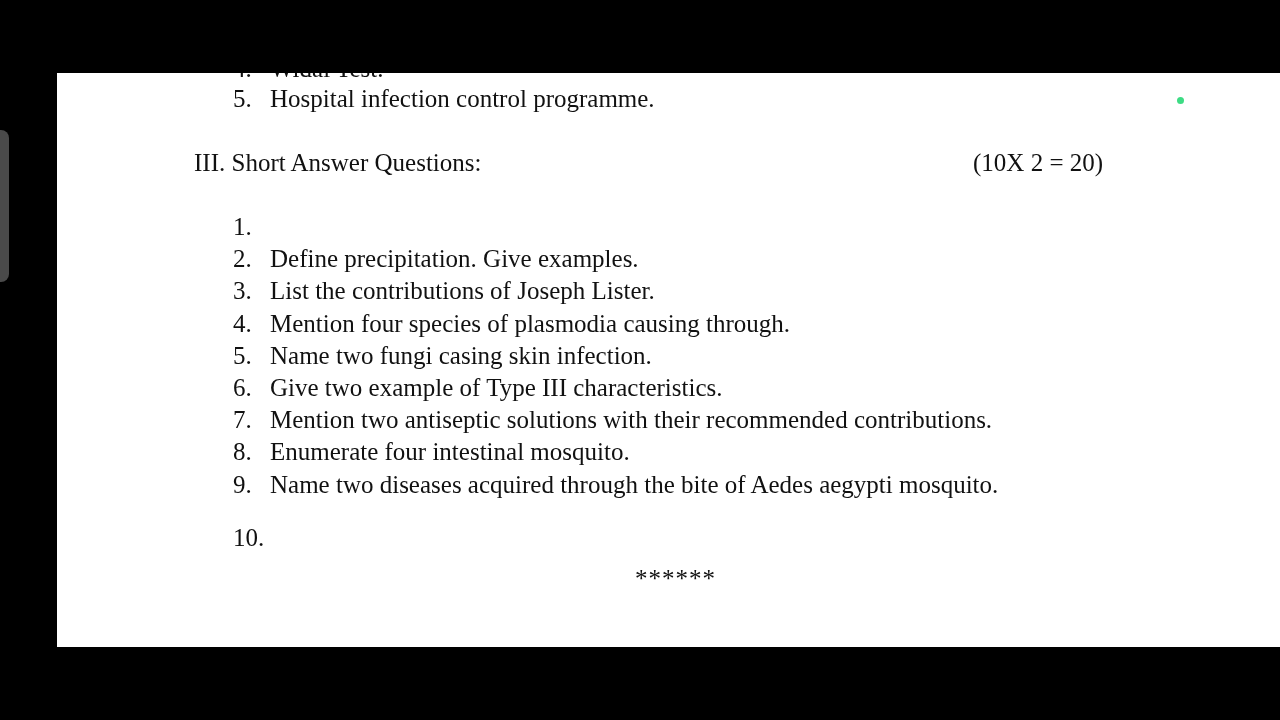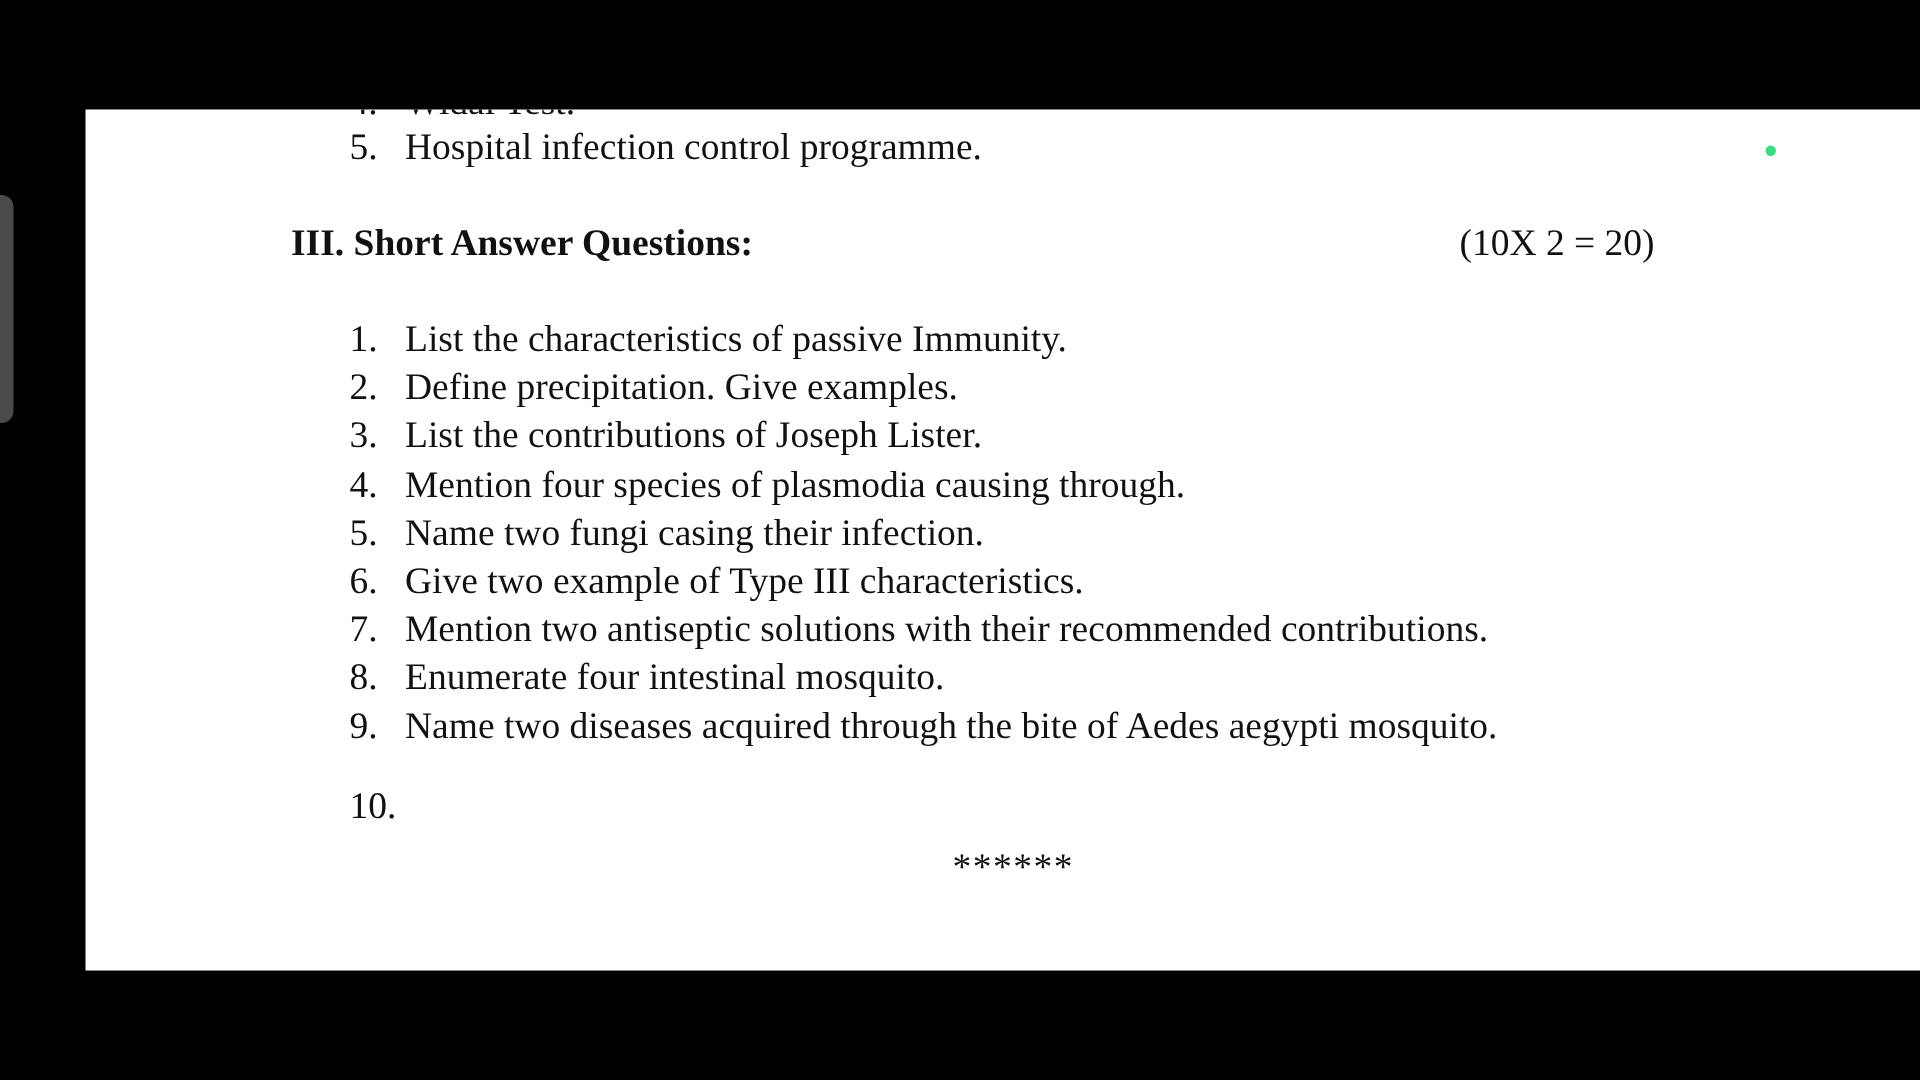--- a/index.html
+++ b/index.html
@@ -5,21 +5,21 @@
   html, body { margin:0; padding:0; }
   body { width:1280px; height:720px; background:#000; position:relative; overflow:hidden; }
   .handle { position:absolute; left:0; top:130px; width:9px; height:152px; background:#4a4a4a; border-radius:0 8px 8px 0; }
   .page { position:absolute; left:57px; top:73px; width:1223px; height:574px; background:#fff; overflow:hidden;
           font-family:"Liberation Serif", "DejaVu Serif", serif; color:#111; }
   .dot { position:absolute; left:1120px; top:24px; width:7px; height:7px; border-radius:50%; }
   .item { position:absolute; font-size:25px; line-height:32px; white-space:nowrap; }
   .num { position:absolute; left:0; }
   .txt { position:absolute; left:37px; }
   .row { position:absolute; left:176px; width:900px; height:32px; }
-  .heading { position:absolute; left:137px; top:74px; font-size:25px; font-weight:bold; line-height:32px;text-align:center; }
+  .heading { position:absolute; left:137px; top:74px; font-size:25px; font-weight:normal; line-height:32px;text-align:center; }
   .marks { position:absolute; left:916px; top:74px; font-size:25px; font-weight:normal; line-height:32px; }
   .stars { position:absolute; left:578px; top:490px; font-size:25px; line-height:32px; letter-spacing:1px; }
 </style>
 </head>
 <body>
 
 <div class="handle"></div>
 
 <div class="page">
   <div class="dot" style="background:#3ddc84;"></div>
@@ -32,37 +32,36 @@
     <span class="item num">5.</span>
     <span class="item txt">Hospital infection control programme.</span>
   </div>
 
   <div class="heading">III. Short Answer Questions:</div>
   <div class="marks">(10X 2 = 20)</div>
 
   <div id="questions">
       <div class="row" style="top: 138px;">
         <span class="item num">1.</span>
-        <span class="item txt">List the characteristics of passive Immunity.</span>
       </div>
       <div class="row" style="top: 170.2px;">
         <span class="item num">2.</span>
         <span class="item txt">Define precipitation. Give examples.</span>
       </div>
       <div class="row" style="top: 202.4px;">
         <span class="item num">3.</span>
         <span class="item txt">List the contributions of Joseph Lister.</span>
       </div>
       <div class="row" style="top: 234.6px;">
         <span class="item num">4.</span>
         <span class="item txt">Mention four species of plasmodia causing through.</span>
       </div>
       <div class="row" style="top: 266.8px;">
         <span class="item num">5.</span>
-        <span class="item txt">Name two fungi casing their infection.</span>
+        <span class="item txt">Name two fungi casing skin infection.</span>
       </div>
       <div class="row" style="top: 299px;">
         <span class="item num">6.</span>
         <span class="item txt">Give two example of Type III characteristics.</span>
       </div>
       <div class="row" style="top: 331.2px;">
         <span class="item num">7.</span>
         <span class="item txt">Mention two antiseptic solutions with their recommended contributions.</span>
       </div>
       <div class="row" style="top: 363.4px;">

